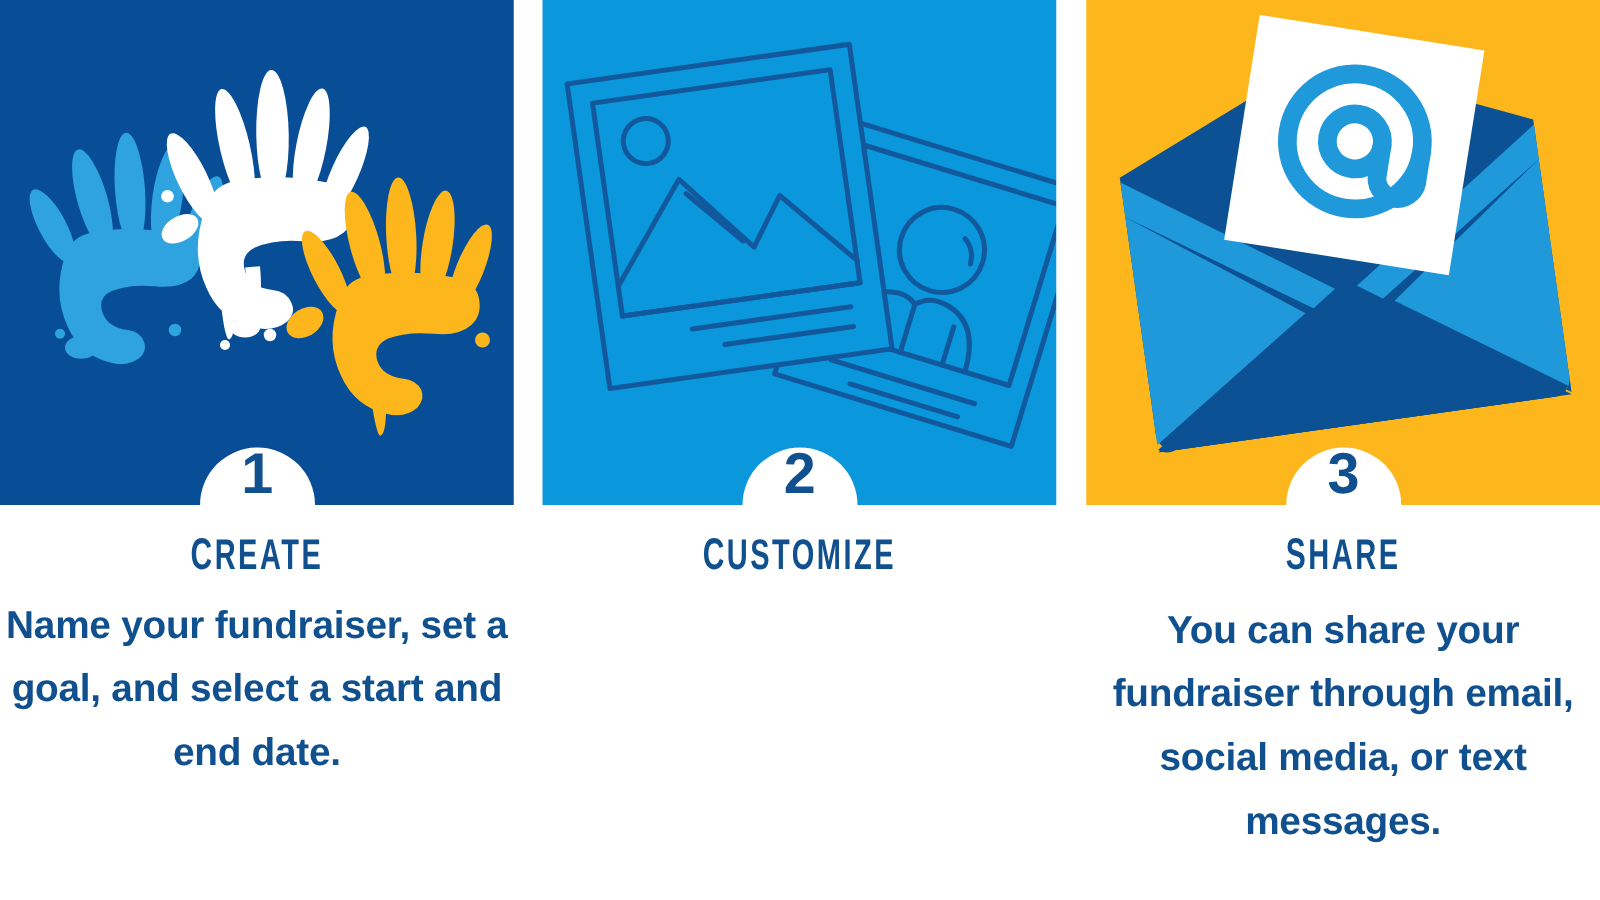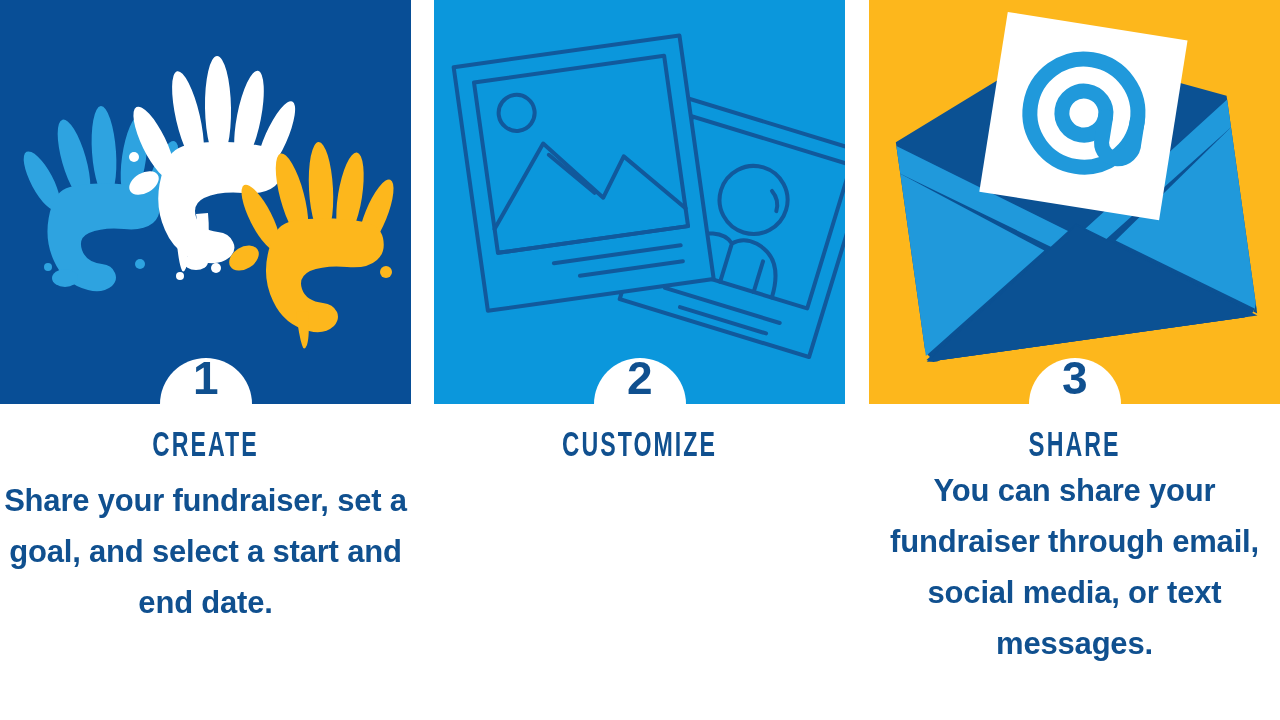--- a/index.html
+++ b/index.html
@@ -102,21 +102,21 @@
     font-family: "Liberation Sans", sans-serif;
     font-size: 31px;
     font-weight: bold;
     line-height: 51px;
     color: #10508F;
     letter-spacing: -0.2px;
     margin: 0 auto;
   }
   .step-1 .step-body { width: 405px; margin-top: 16px; }
   .step-2 .step-body { width: 368px; margin-top: 12px; }
-  .step-3 .step-body { width: 400px; margin-top: 6px; }
+  .step-3 .step-body { width: 400px; margin-top: 20px; }
 </style>
 </head>
 <body>
 
 <div id="board">
 
   <section class="step step-1">
 
     <div class="panel">
       <div class="art">
@@ -165,21 +165,21 @@
             <circle cx="386" cy="272" r="6"></circle>
           </g>
         </svg>
       </div>
       <div class="notch"></div>
     </div>
 
     <div class="caption">
       <div class="step-number">1</div>
       <div class="step-title">Create</div>
-      <div class="step-body">Share your fundraiser, set a goal, and select a start and end date.</div>
+      <div class="step-body">Name your fundraiser, set a goal, and select a start and end date.</div>
     </div>
   </section>
 
   <section class="step step-2">
 
     <div class="panel">
       <div class="art">
         <svg viewBox="0 0 411 404" xmlns="http://www.w3.org/2000/svg" aria-hidden="true">
           <g fill="none" stroke="#11599C" stroke-width="4" stroke-linejoin="round" stroke-linecap="round">
 

